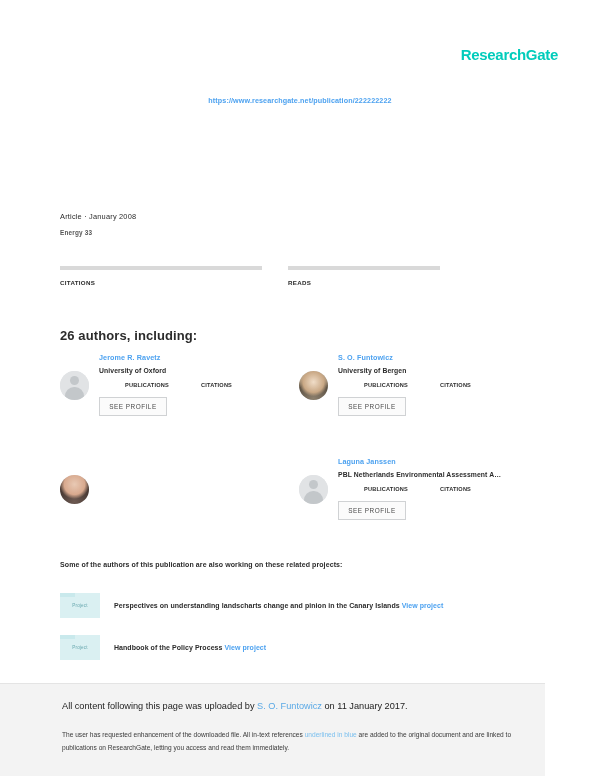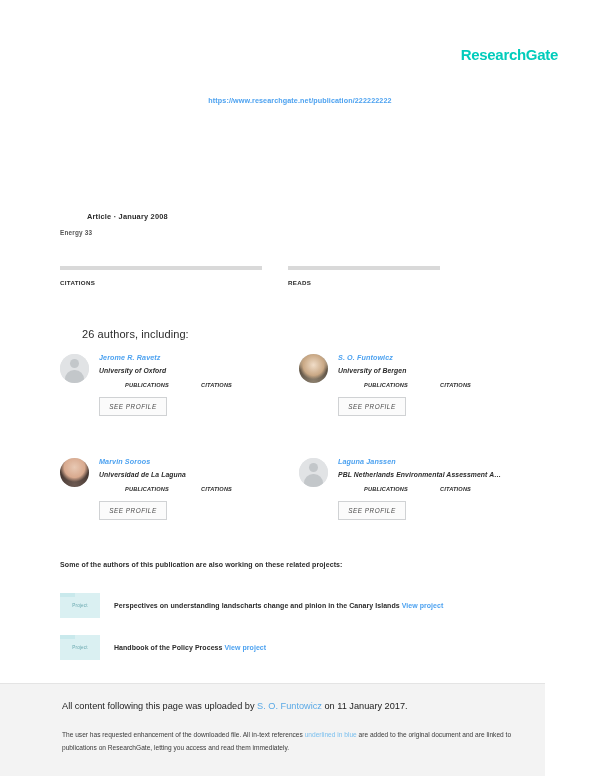--- a/index.html
+++ b/index.html
@@ -47,25 +47,24 @@
   }
 
   
   .meta-block {
     position: absolute;
     top: 212px;
     left: 60px;
   }
   .meta-line1 {
     font-size: 7.4px;
-    font-weight: bold;
+    font-weight: normal;
     color: #2b2b2b;
     filter: blur(0.5px);
     letter-spacing: 0.2px;
-    margin-left: 27px;
   }
   .meta-line2 {
     margin-top: 8px;
     font-size: 6.4px;
     font-weight: bold;
     color: #555555;
     filter: blur(0.5px);
     letter-spacing: 0.2px;
   }
 
@@ -92,40 +91,38 @@
     letter-spacing: 0.3px;
     color: #2b2b2b;
     filter: blur(0.45px);
   }
 
   
   .authors-head {
     position: absolute;
     top: 328px;
     left: 60px;
-    font-size: 11px;
-    font-weight: normal;
+    font-size: 13px;
+    font-weight: bold;
     color: #2b2b2b;
     filter: blur(0.45px);
     letter-spacing: 0.1px;
-    margin-left: 22px;
   }
   .authors-grid {
     position: absolute;
     top: 352px;
     left: 60px;
     width: 470px;
   }
   .author-row { display: flex; }
   .author-row.second { margin-top: 40px; }
   .author-card {
     width: 232px;
     display: flex;
-    align-items: flex-start;
-    font-style: italic;
+    align-items: center;
   }
   .author-card.right { margin-left: 8px; }
 
   .avatar {
     width: 29px;
     height: 29px;
     border-radius: 50%;
     flex: 0 0 29px;
     margin-top: 2px;
     overflow: hidden;
@@ -381,29 +378,20 @@
       </div>
 
     </div>
 
     <div class="author-row second">
 
       <div class="author-card">
         <div class="avatar">
           <div class="avatar-photo-a"></div>
         </div>
-        <div class="author-info">
-          <div class="author-name">Marvin Soroos</div>
-          <div class="author-affil">Universidad de La Laguna</div>
-          <div class="author-stats">
-            <div class="astat">PUBLICATIONS</div>
-            <div class="astat gap">CITATIONS</div>
-          </div>
-          <div class="see-profile">SEE PROFILE</div>
-        </div>
       </div>
 
       <div class="author-card right">
         <div class="avatar">
           <div class="avatar-ph"></div>
         </div>
         <div class="author-info">
           <div class="author-name">Laguna Janssen</div>
           <div class="author-affil">PBL Netherlands Environmental Assessment A…</div>
           <div class="author-stats">

